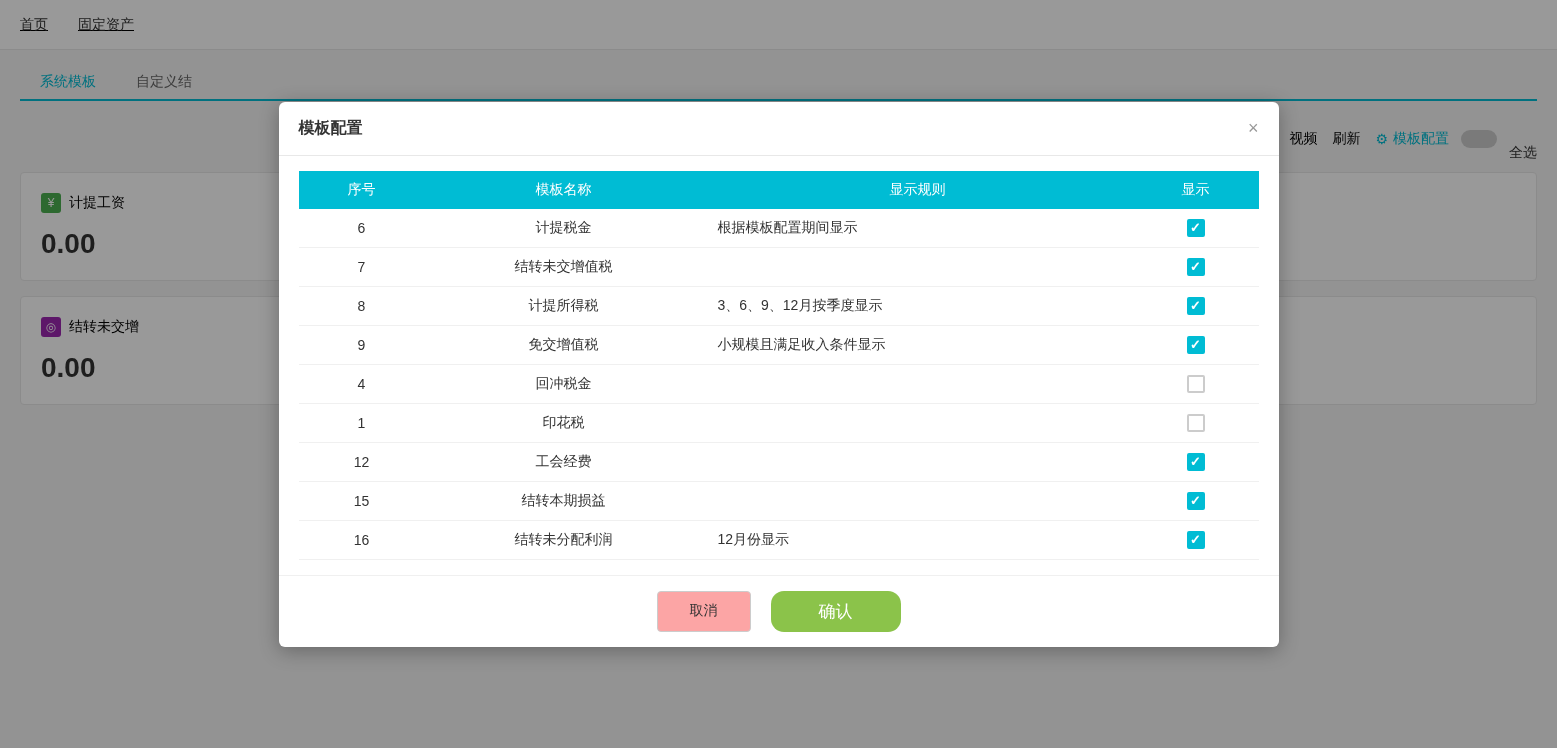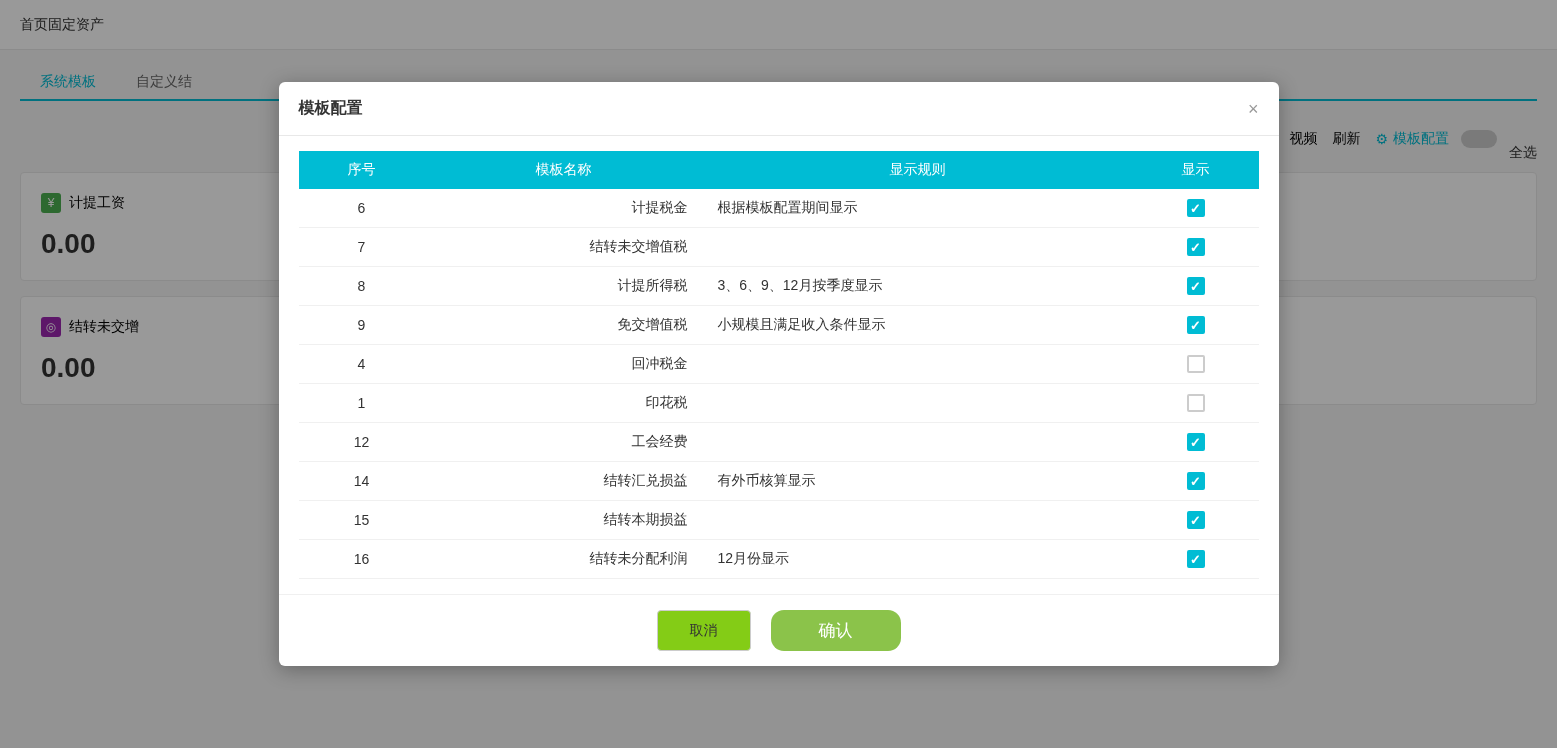--- a/index.html
+++ b/index.html
@@ -19,21 +19,23 @@
       top: 0; left: 0; right: 0; bottom: 0;
       background: #f5f5f5;
     }
 
     .bg-header {
       height: 50px;
       background: #fff;
       display: flex;
       align-items: center;
       padding: 0 20px;
+      gap: 30px;
       border-bottom: 1px solid #e8e8e8;
+      text-decoration: underline;
     }
 
     .bg-nav-item {
       font-size: 14px;
       color: #333;
       cursor: pointer;
     }
 
     .bg-content {
       padding: 15px 20px;
@@ -186,21 +188,21 @@
     }
 
     .config-table tbody td {
       padding: 10px 15px;
       text-align: center;
       color: #333;
       font-size: 14px;
     }
 
     .config-table tbody td:nth-child(2) {
-      text-align: right;
+      text-align: center;
     }
 
     .config-table tbody td:nth-child(3) {
       text-align: left;
     }
 
     
     .checkbox-container {
       display: flex;
       justify-content: center;
@@ -237,21 +239,21 @@
       display: flex;
       justify-content: center;
       gap: 20px;
       padding: 15px 20px;
       border-top: 1px solid #f0f0f0;
     }
 
     .btn-cancel {
       padding: 9px 32px;
       border: 1px solid #ccc;
-      background: #84cc16;
+      background: #fca5a5;
       color: #333;
       border-radius: 4px;
       cursor: pointer;
       font-size: 14px;
     }
 
     .btn-confirm {
       padding: 9px 48px;
       border: none;
       background: #8bc34a;
@@ -426,30 +428,20 @@
               <td>12</td>
               <td>工会经费</td>
               <td></td>
               <td>
                 <div class="checkbox-container">
                   <div class="custom-checkbox checked"></div>
                 </div>
               </td>
             </tr>
             <tr>
-              <td>14</td>
-              <td>结转汇兑损益</td>
-              <td>有外币核算显示</td>
-              <td>
-                <div class="checkbox-container">
-                  <div class="custom-checkbox checked"></div>
-                </div>
-              </td>
-            </tr>
-            <tr>
               <td>15</td>
               <td>结转本期损益</td>
               <td></td>
               <td>
                 <div class="checkbox-container">
                   <div class="custom-checkbox checked"></div>
                 </div>
               </td>
             </tr>
             <tr>

